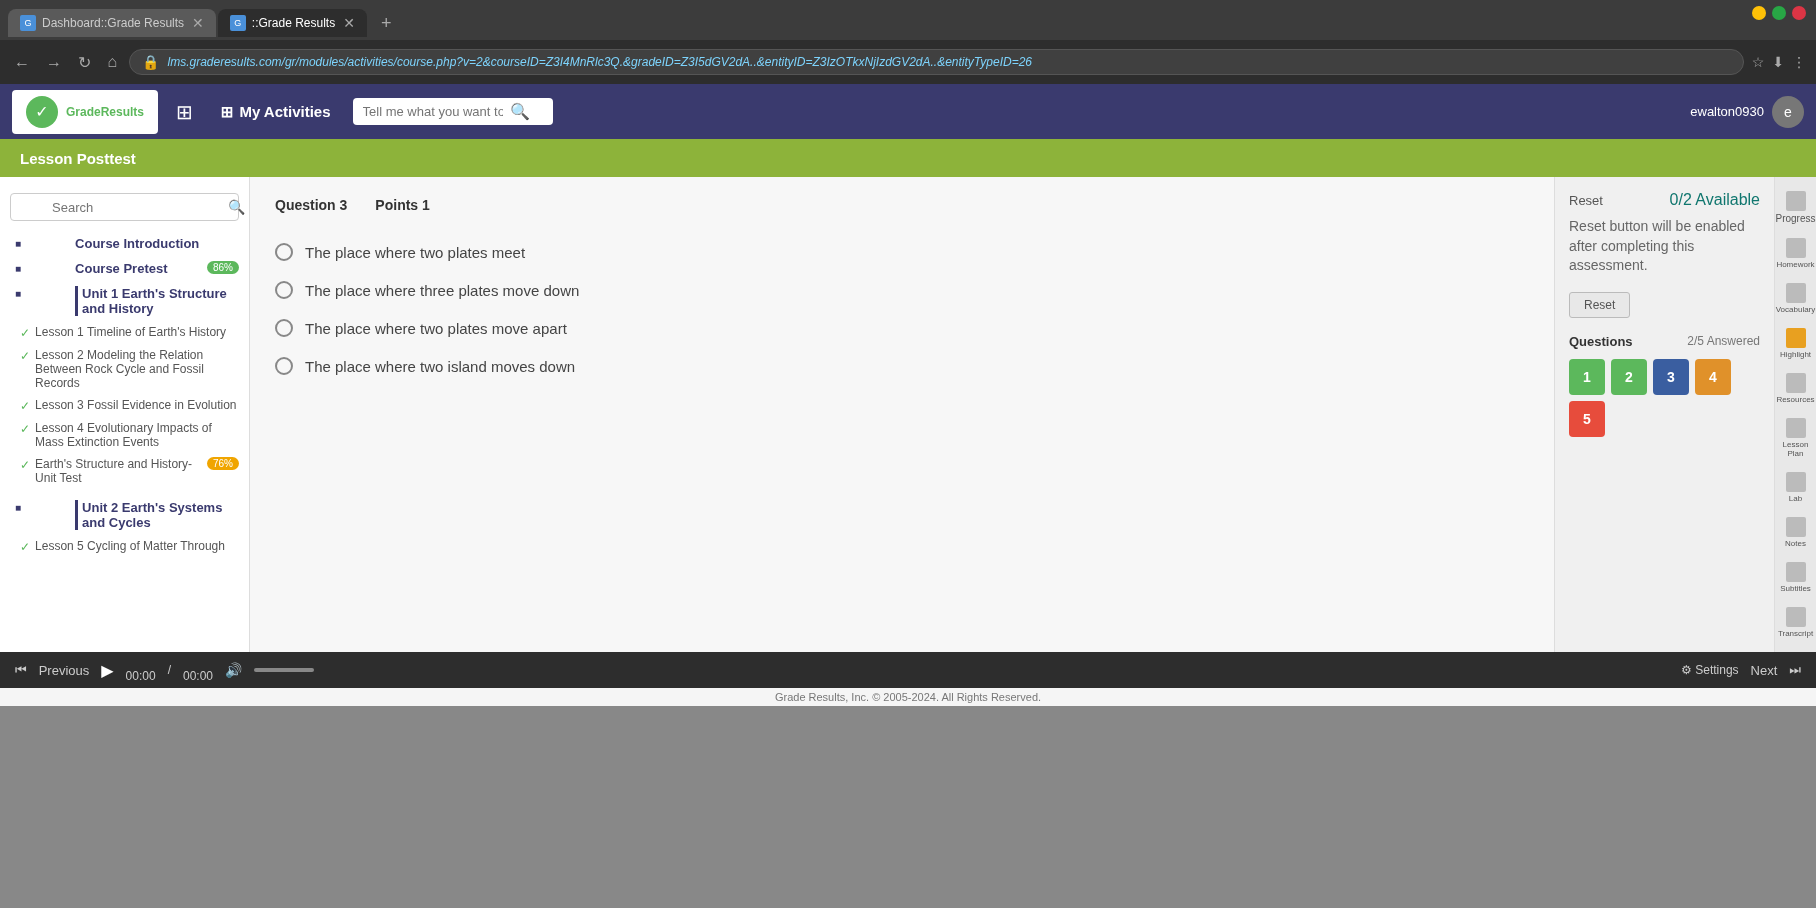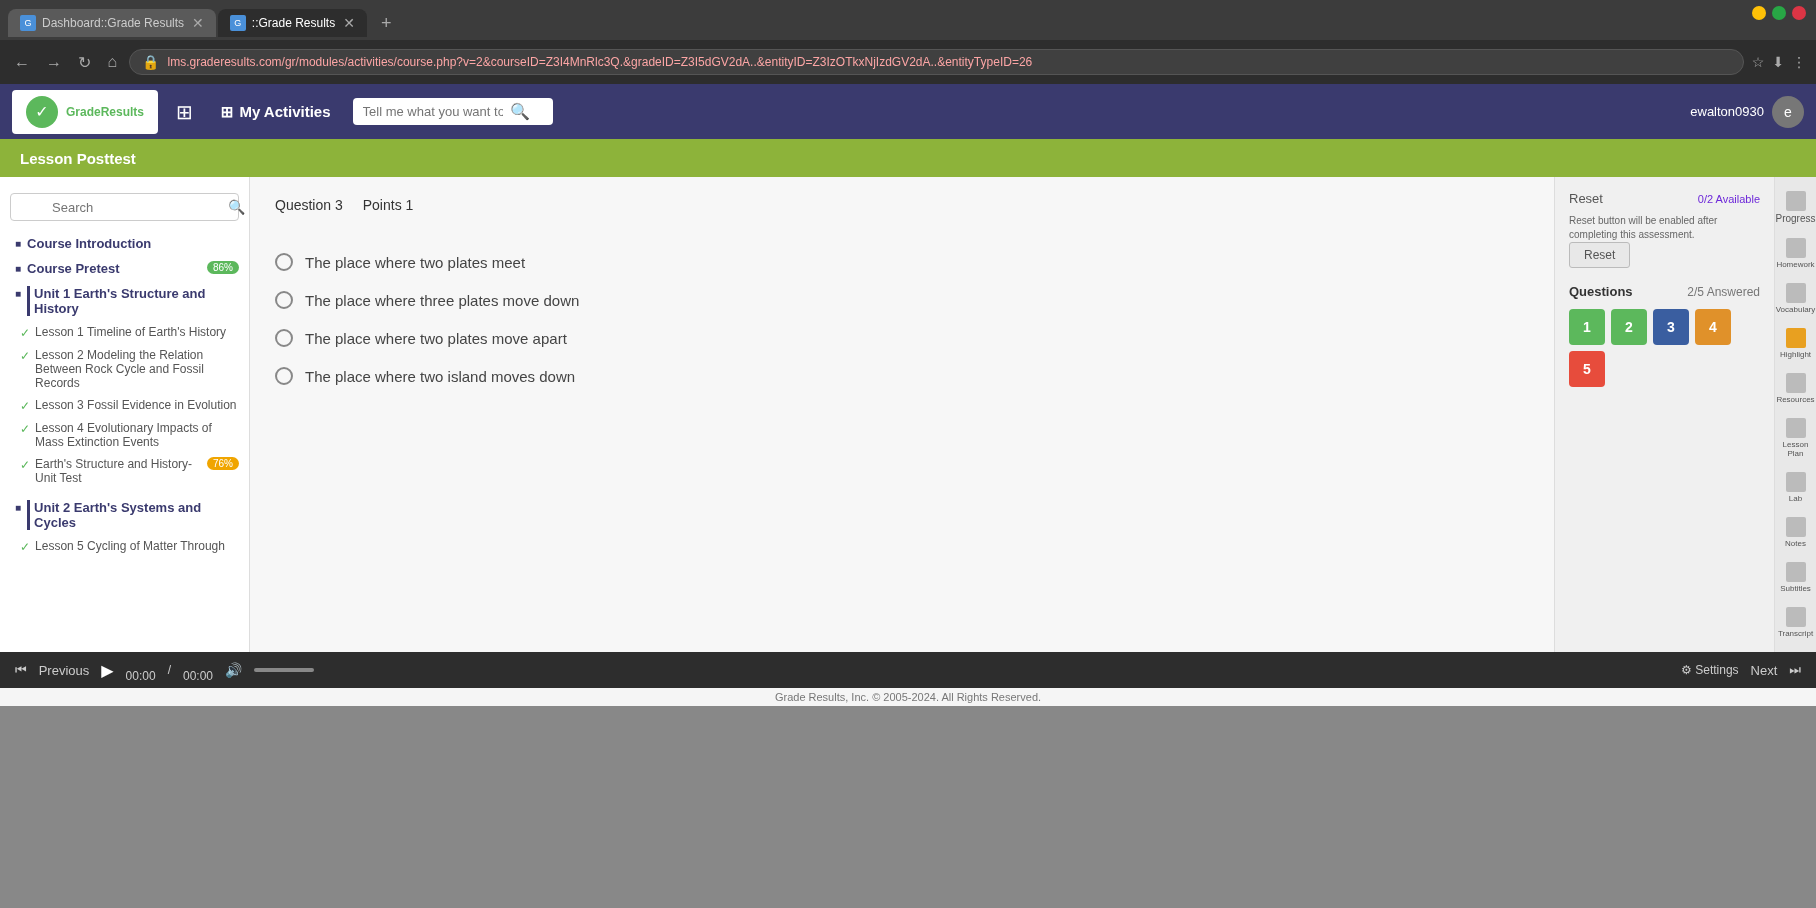--- a/index.html
+++ b/index.html
@@ -15,21 +15,21 @@
     .new-tab-btn { background: none; border: none; color: #aaa; font-size: 18px; margin-left: 4px; cursor: pointer; padding: 4px 8px; }
     .win-btn { width: 14px; height: 14px; border-radius: 50%; border: none; cursor: pointer; }
     .win-minimize { background: #ffc107; }
     .win-maximize { background: #28a745; }
     .win-close { background: #dc3545; }
 
     .address-bar-row { display: flex; align-items: center; background: #2d2d2d; padding: 6px 10px; gap: 8px; height: 44px; }
     .nav-btn { background: none; border: none; color: #aaa; font-size: 16px; cursor: pointer; padding: 4px; }
     .nav-btn:disabled { color: #555; }
     .address-bar { flex: 1; background: #404040; border: 1px solid #555; border-radius: 20px; padding: 4px 12px; color: #fff; font-size: 13px; display: flex; align-items: center; gap: 8px; }
-    .address-text { color: #fca5a5; font-size: 12px; flex: 1; }
+    .address-text { color: #7dd3fc; font-size: 12px; flex: 1; font-style: italic; }
     .addr-icon { color: #aaa; font-size: 14px; }
 
     
     .app-container { display: flex; flex-direction: column; width: 100%; background: #f0f0f0; }
 
     
     .top-nav { display: flex; align-items: center; background: #3a3a6e; height: 55px; padding: 0 12px; gap: 12px; }
     .logo-area { display: flex; align-items: center; gap: 8px; background: #fff; padding: 6px 14px; border-radius: 4px; }
     .logo-text { font-size: 12px; font-weight: bold; color: #3a3a6e; }
     .logo-text span { color: #5cb85c; }
@@ -49,48 +49,48 @@
     .main-content { display: flex; flex: 1; height: calc(908px - 40px - 44px - 55px - 38px - 36px); }
 
     
     .sidebar { width: 250px; background: #fff; border-right: 1px solid #ddd; overflow-y: auto; padding: 10px 0; flex-shrink: 0; }
     .search-box { display: flex; align-items: center; margin: 6px 10px 10px; border: 1px solid #ccc; border-radius: 4px; padding: 5px 8px; }
     .search-box input { border: none; outline: none; font-size: 13px; flex: 1; margin-left: 33px; }
     .search-icon { color: #777; font-size: 14px; }
 
     .sidebar-item { padding: 5px 10px 5px 15px; cursor: pointer; font-size: 13px; display: flex; align-items: flex-start; gap: 6px; }
     .sidebar-bullet { color: #3a3a6e; margin-top: 2px; font-size: 10px; }
-    .sidebar-item-text { color: #333; flex: 1; }
+    .sidebar-item-text { color: #333; flex: 1; margin-left: 48px; }
     .sidebar-item-text.blue { color: #3a3a6e; font-weight: bold; }
     .badge { background: #5cb85c; color: #fff; border-radius: 10px; font-size: 10px; padding: 1px 6px; margin-left: 4px; }
     .badge.orange { background: #f0a500; }
     .lesson-item { padding: 4px 10px 4px 20px; font-size: 12px; color: #555; display: flex; align-items: flex-start; gap: 5px; }
     .lesson-check { color: #5cb85c; font-size: 12px; margin-top: 1px; }
     .lesson-text { flex: 1; }
 
     
     .content-area { flex: 1; background: #f7f7f7; padding: 20px 25px; overflow-y: auto; }
 
-    .question-header { display: flex; gap: 20px; margin-bottom: 30px; font-size: 14px; font-weight: normal; color: #333; }
+    .question-header { display: flex; gap: 28px; margin-bottom: 20px; font-size: 14px; font-weight: bold; color: #333; }
     .question-text { font-size: 18px; color: #333; margin-bottom: 24px; font-weight: normal; }
 
     .answer-option { display: flex; align-items: center; gap: 12px; padding: 10px 0; cursor: pointer; }
     .radio-circle { width: 18px; height: 18px; border-radius: 50%; border: 2px solid #888; flex-shrink: 0; }
     .answer-text { font-size: 15px; color: #444; }
 
     .action-buttons { display: flex; justify-content: center; gap: 12px; margin-top: 40px; }
     .btn-complete-later { background: #8db33a; color: #fff; border: none; border-radius: 4px; padding: 10px 20px; font-size: 14px; cursor: pointer; }
     .btn-complete { background: #5a7a3a; color: #fff; border: none; border-radius: 4px; padding: 10px 20px; font-size: 14px; cursor: pointer; }
 
     
     .right-panel { width: 220px; background: #f0f0f0; border-left: 1px solid #ddd; padding: 14px; overflow-y: auto; }
     .reset-row { display: flex; justify-content: space-between; align-items: center; margin-bottom: 8px; }
     .reset-link { color: #555; font-size: 13px; cursor: pointer; }
-    .available-text { font-size: 11px; color: #6d28d9; }
-    .reset-info { font-size: 10px; color: #666; line-height: 1.4; margin-bottom: 0; }
+    .available-text { font-size: 16px; color: #0f766e; }
+    .reset-info { font-size: 14px; color: #666; line-height: 1.4; margin-bottom: 16px; }
     .reset-btn { border: 1px solid #bbb; background: #e8e8e8; padding: 5px 14px; font-size: 12px; cursor: pointer; border-radius: 3px; color: #555; margin-bottom: 16px; }
     .questions-row { display: flex; justify-content: space-between; align-items: center; margin-bottom: 10px; }
     .questions-label { font-size: 13px; color: #333; font-weight: bold; }
     .answered-text { font-size: 12px; color: #777; }
     .question-numbers { display: flex; flex-wrap: wrap; gap: 6px; }
     .q-btn { width: 36px; height: 36px; border: none; border-radius: 4px; font-size: 14px; font-weight: bold; color: #fff; cursor: pointer; display: flex; align-items: center; justify-content: center; }
     .q-btn.green { background: #5cb85c; }
     .q-btn.green2 { background: #5cb85c; }
     .q-btn.blue { background: #3a5ea0; }
     .q-btn.orange { background: #e0912a; }

